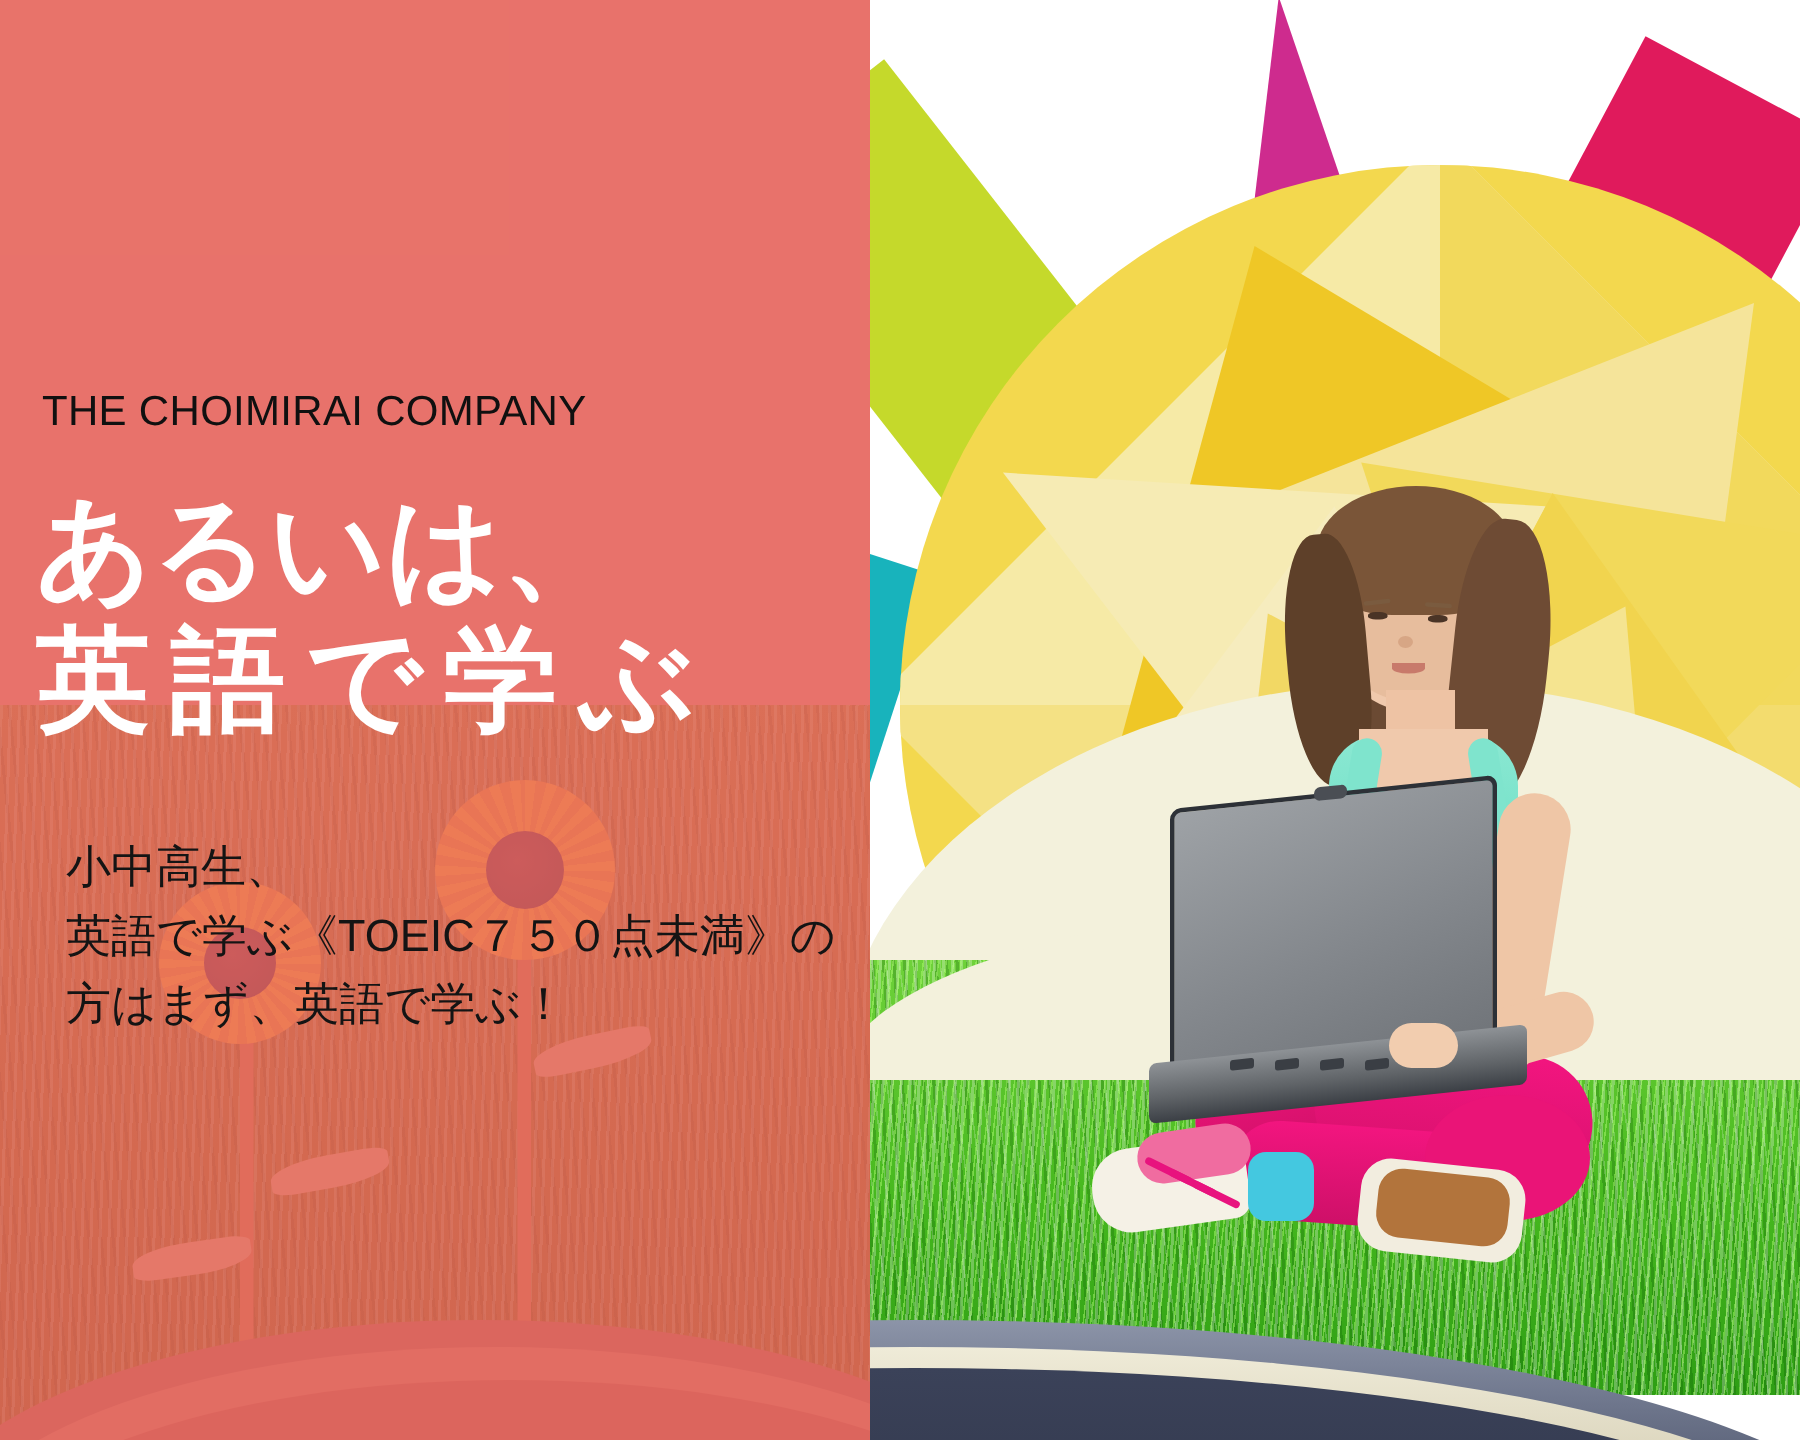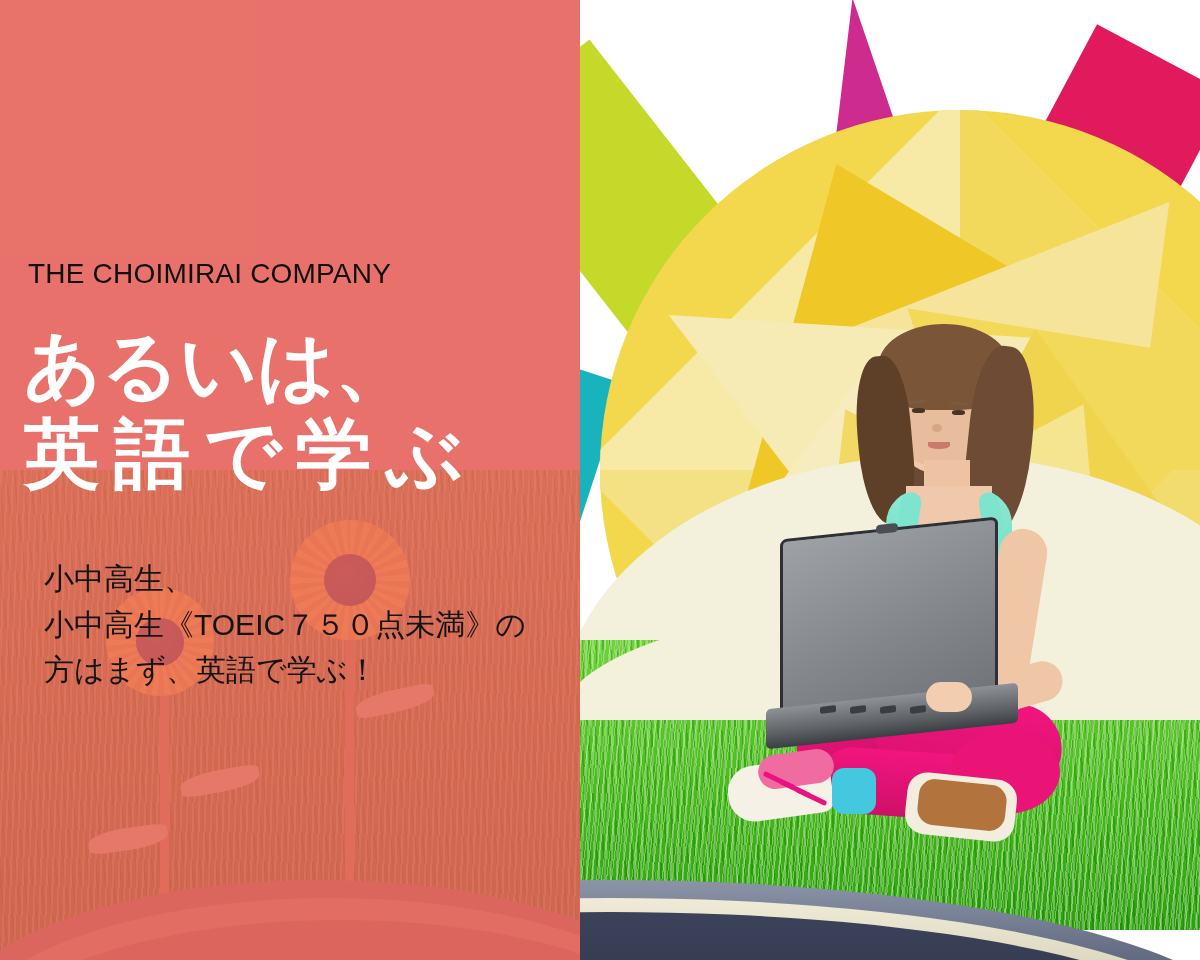--- a/index.html
+++ b/index.html
@@ -269,17 +269,17 @@
 
     <div class="brand">THE CHOIMIRAI COMPANY</div>
 
     <div class="head">
       <span class="l1">あるいは、</span>
       <span class="l2">英語で学ぶ</span>
     </div>
 
     <div class="body-copy">
       <div>小中高生、</div>
-      <div>小中高生《TOEIC７５０点未満》の</div>
+      <div>英語で学ぶ《TOEIC７５０点未満》の</div>
       <div>方はまず、英語で学ぶ！</div>
     </div>
   </div>
 </div>
 
 </body></html>

